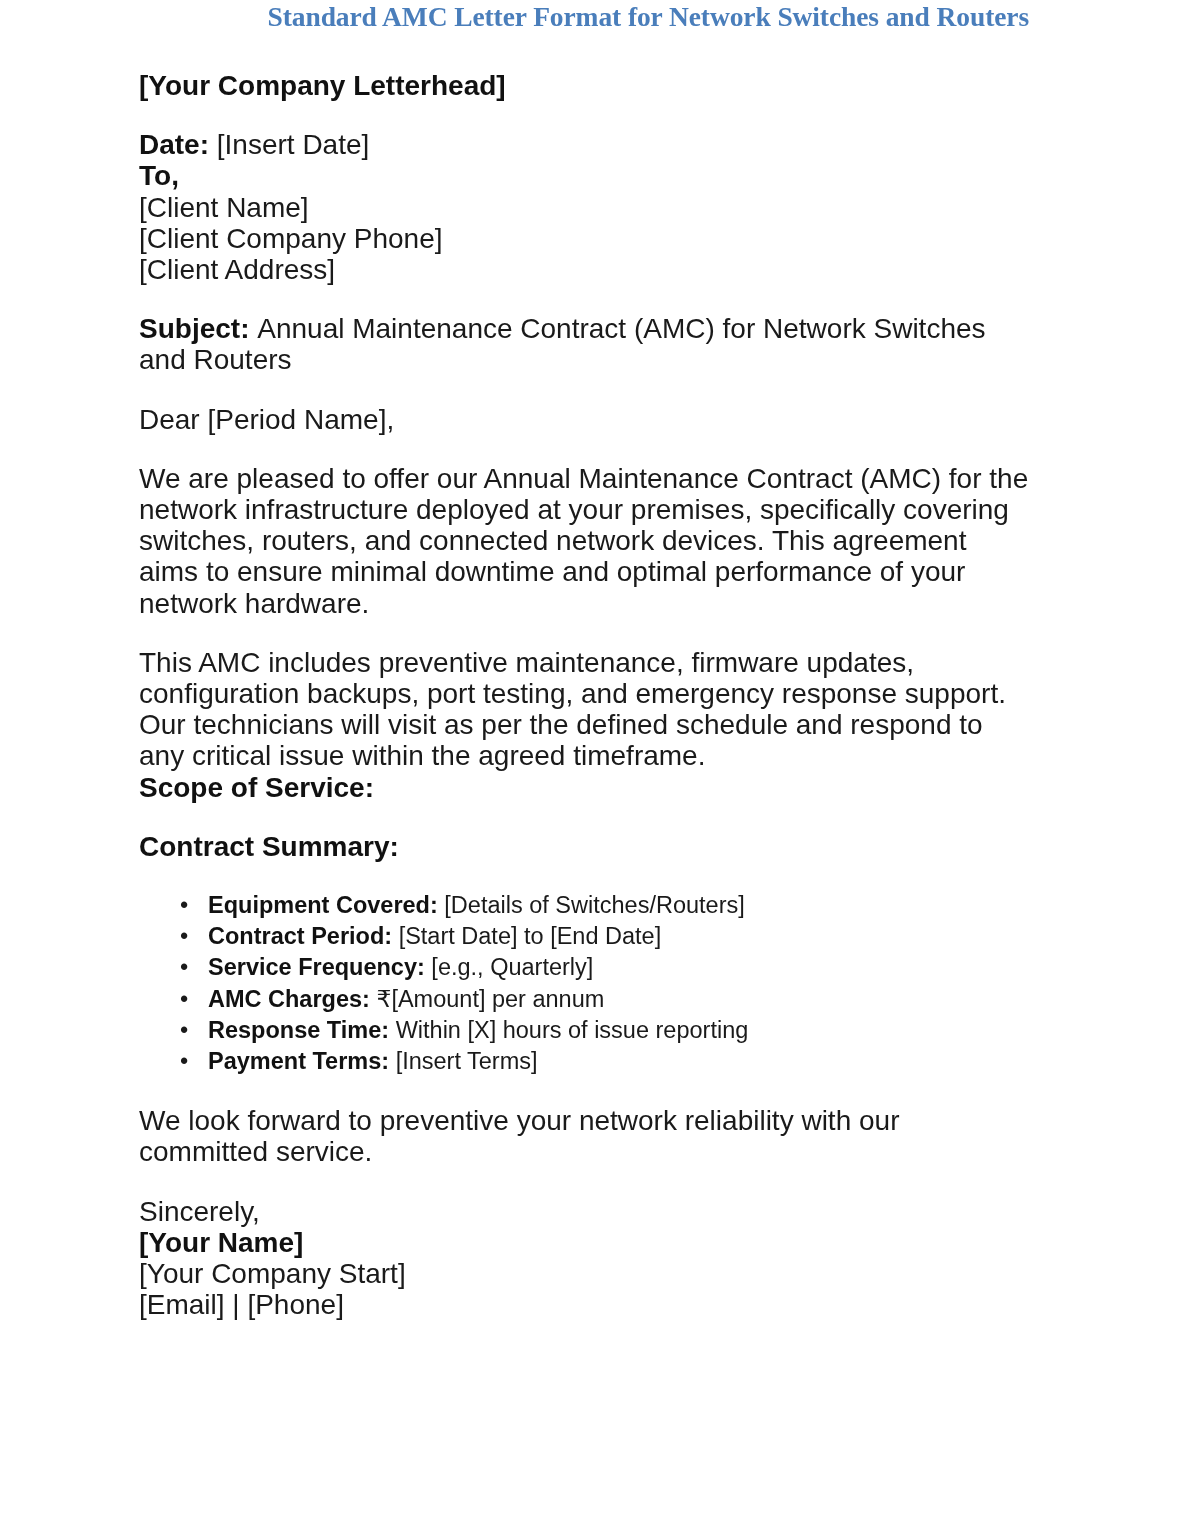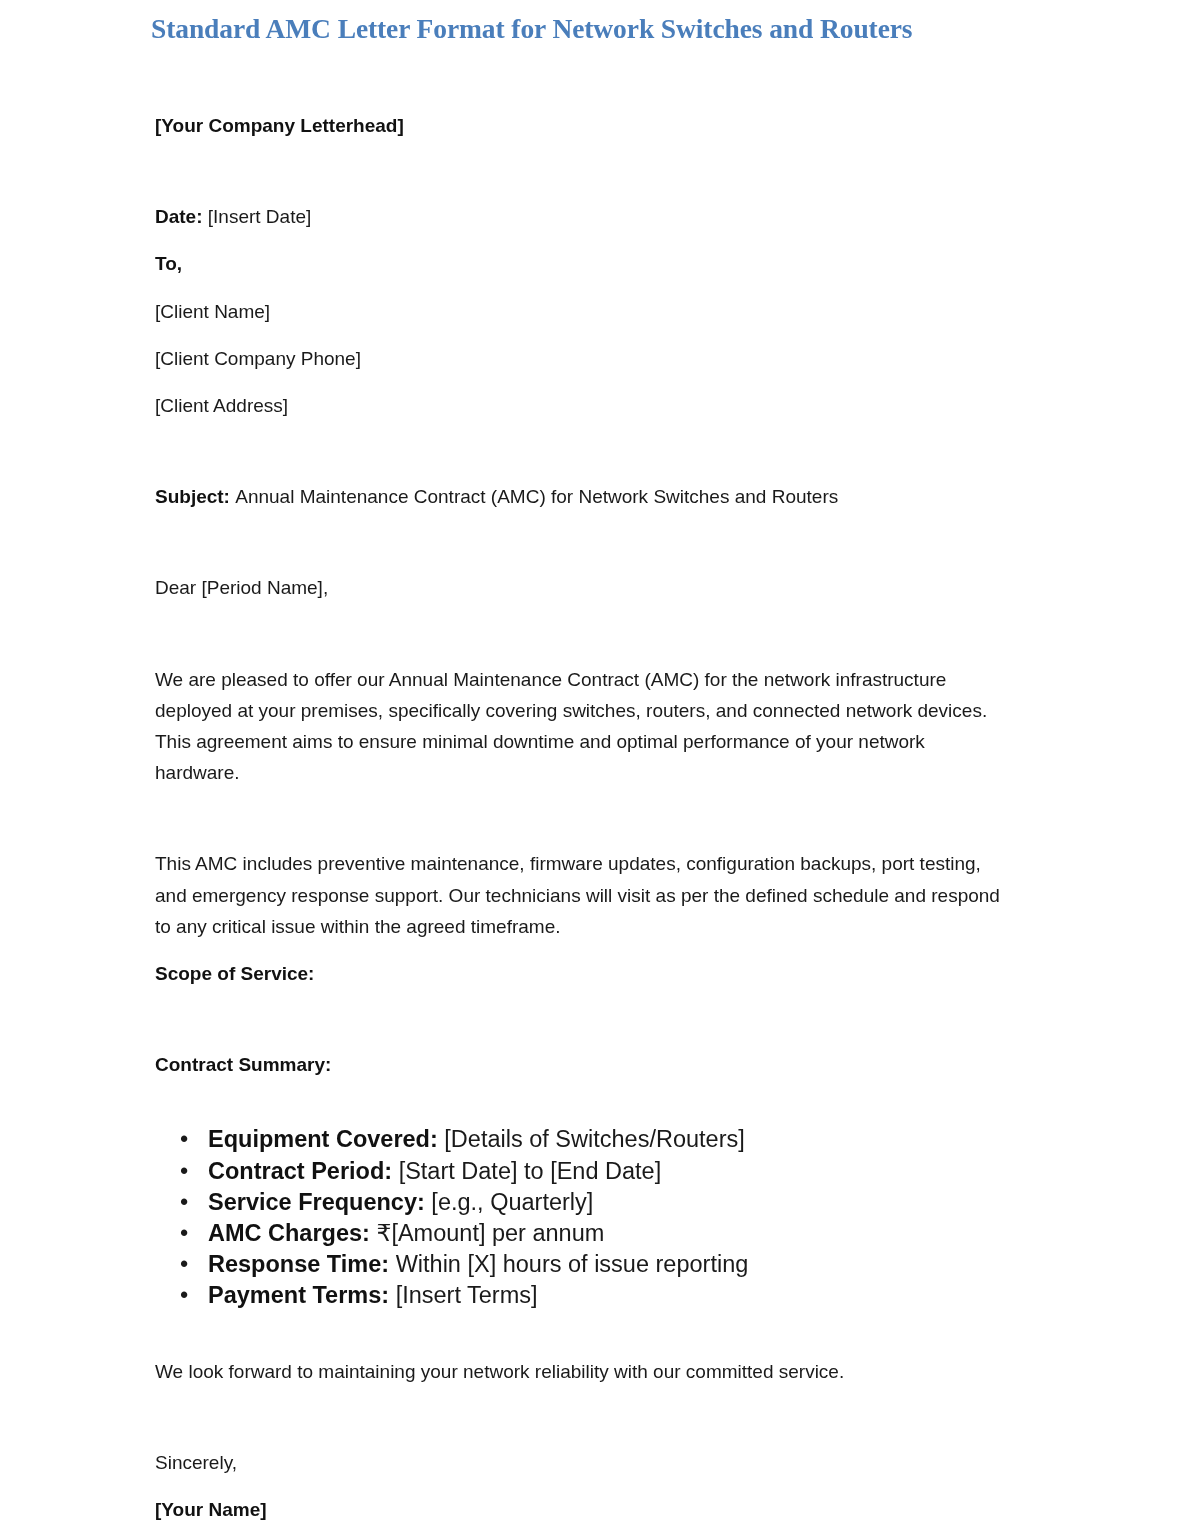--- a/index.html
+++ b/index.html
@@ -31,32 +31,32 @@
     width: 890px;
   }
 
   
   .doc-title {
     font-family: "Liberation Serif", "DejaVu Serif", serif;
     font-weight: bold;
     font-size: 27.5px;
     line-height: 1.2;
     color: #4a7ebb;
-    text-align: left;
+    text-align: right;
     width: 890px;
-    margin: 12px;
+    margin: 0;
     letter-spacing: -0.1px;
   }
 
   
   .para {
-    font-size: 19px;
+    font-size: 28px;
     line-height: 31.2px;
     color: #1a1a1a;
-    margin: 16px;
+    margin: 0;
     font-weight: normal;
   }
 
   .b { font-weight: bold; color: #111111; }
 
   .sp-lg  { height: 37px; }
   .sp-md  { height: 28px; }
 
   
   .bullets {
@@ -161,21 +161,21 @@
         <span class="b">Response Time:</span><span>&nbsp;</span><span>Within [X] hours of issue reporting</span>
       </li>
       <li class="bullet-item">
         <span class="bullet-dot">•</span>
         <span class="b">Payment Terms:</span><span>&nbsp;</span><span>[Insert Terms]</span>
       </li>
     </ul>
 
     <div class="sp-md"></div>
 
-    <p class="para">We look forward to maintaining your network reliability with our committed service.</p>
+    <p class="para">We look forward to preventive your network reliability with our committed service.</p>
 
     <div class="sp-md"></div>
 
     <p class="para">Sincerely,</p>
 
     <p class="para">
       <span class="b">[Your Name]</span>
     </p>
 
     <p class="para">[Your Company Start]</p>

